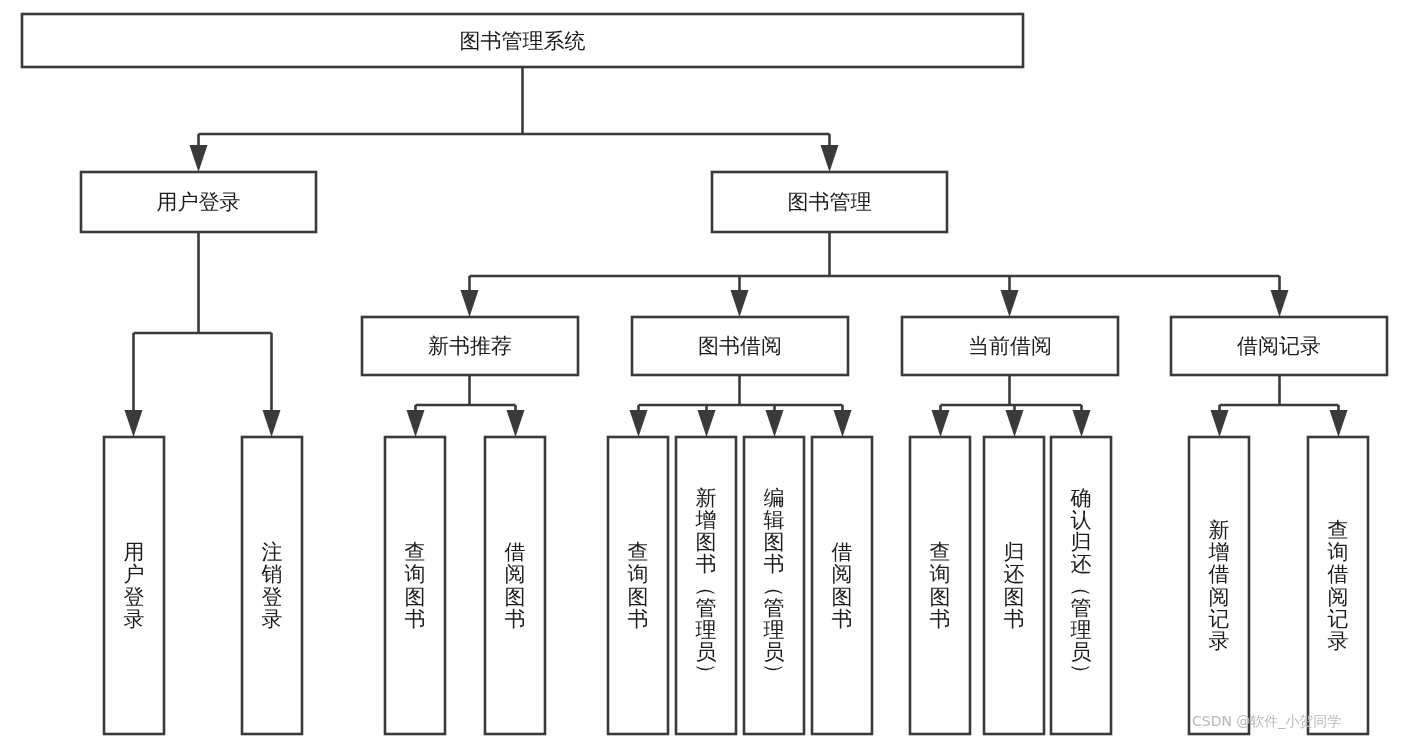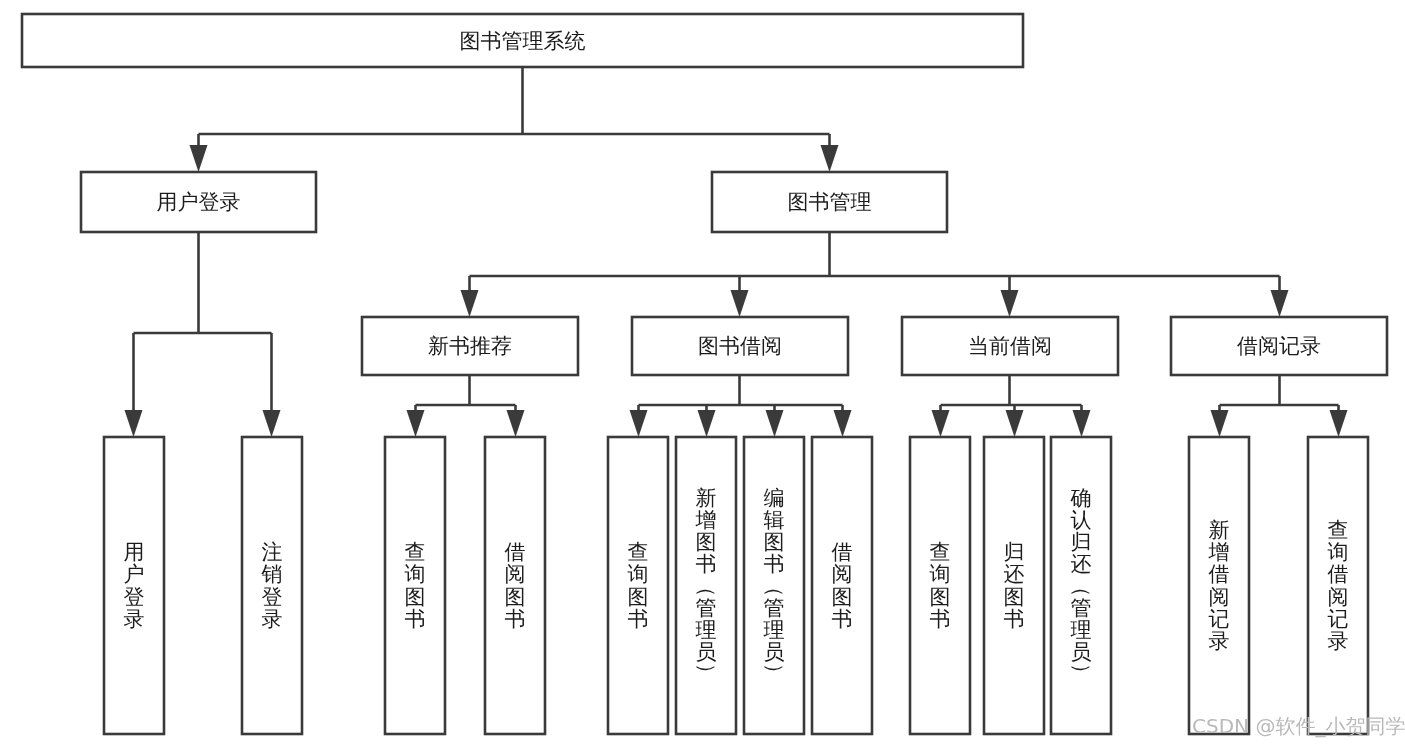--- a/index.html
+++ b/index.html
@@ -73,21 +73,21 @@
   }
   .vlabel span.rot {
     transform: rotate(90deg);
     line-height: 1;
   }
   .watermark {
     position: absolute;
     left: 1192px;
     top: 713px;
     font-family: "DejaVu Sans", "Liberation Sans", sans-serif;
-    font-size: 20px;
+    font-size: 14px;
     color: #b9b9b9;
     white-space: nowrap;
     pointer-events: none;
   }
 </style>
 </head>
 <body>
 
 <div id="diagram-root">
 

